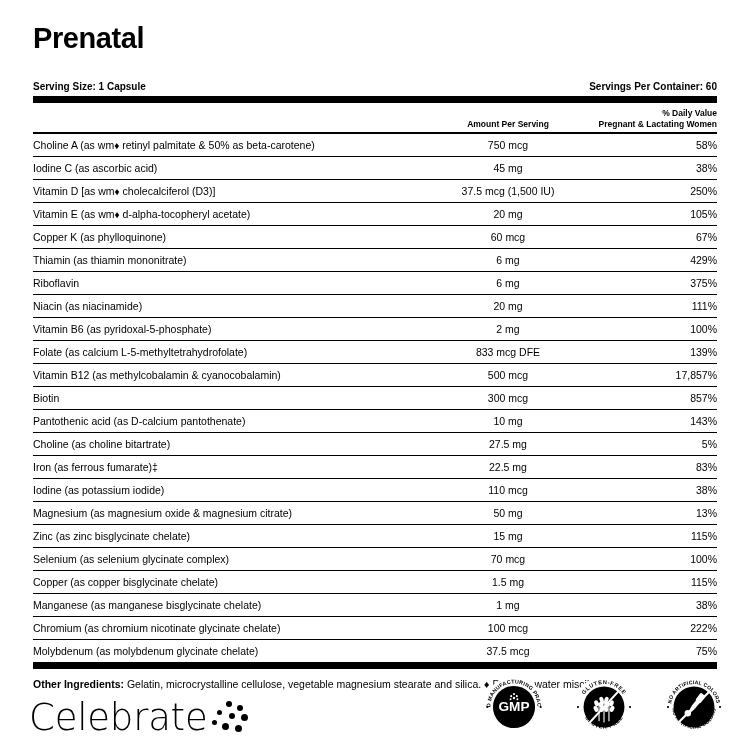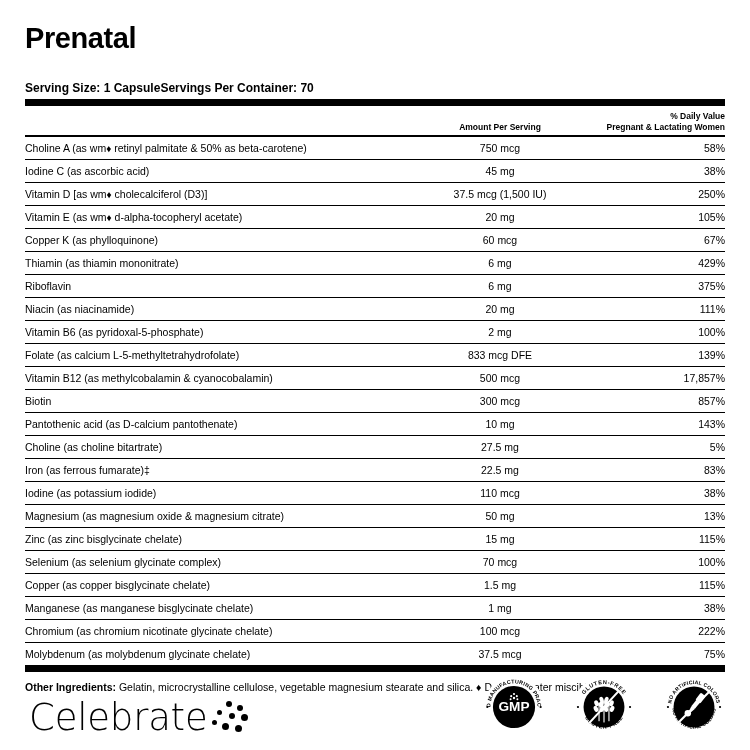--- a/index.html
+++ b/index.html
@@ -13,38 +13,38 @@
     font-family: "Liberation Sans", sans-serif;
     color: #000000;
     -webkit-font-smoothing: antialiased;
   }
 
   .label-page {
     position: relative;
     width: 750px;
     height: 750px;
     box-sizing: border-box;
-    padding: 0 25px;
+    padding: 0 33px;
   }
 
   
   .product-title {
     font-size: 29px;
     font-weight: bold;
     letter-spacing: -0.4px;
     padding-top: 23px;
     line-height: 1.1;
   }
 
   
   .serving-row {
     display: flex;
-    justify-content: flex-start;
+    justify-content: space-between;
     align-items: flex-end;
-    font-size: 12px;
+    font-size: 10px;
     font-weight: bold;
     margin-top: 26px;
     padding-bottom: 4px;
   }
 
   .rule-thick {
     height: 7px;
     background: #000;
   }
   .rule-medium {
@@ -157,21 +157,21 @@
 </style>
 </head>
 <body>
 
 <div class="label-page">
 
   <div class="product-title">Prenatal</div>
 
   <div class="serving-row">
     <span>Serving Size: 1 Capsule</span>
-    <span>Servings Per Container: 70</span>
+    <span>Servings Per Container: 60</span>
   </div>
 
   <div class="rule-thick"></div>
 
   <div class="col-header">
     <div class="col-name"></div>
     <div class="col-amount">Amount Per Serving</div>
     <div class="col-dv">
       <div>% Daily Value</div>
       <div>Pregnant &amp; Lactating Women</div>

